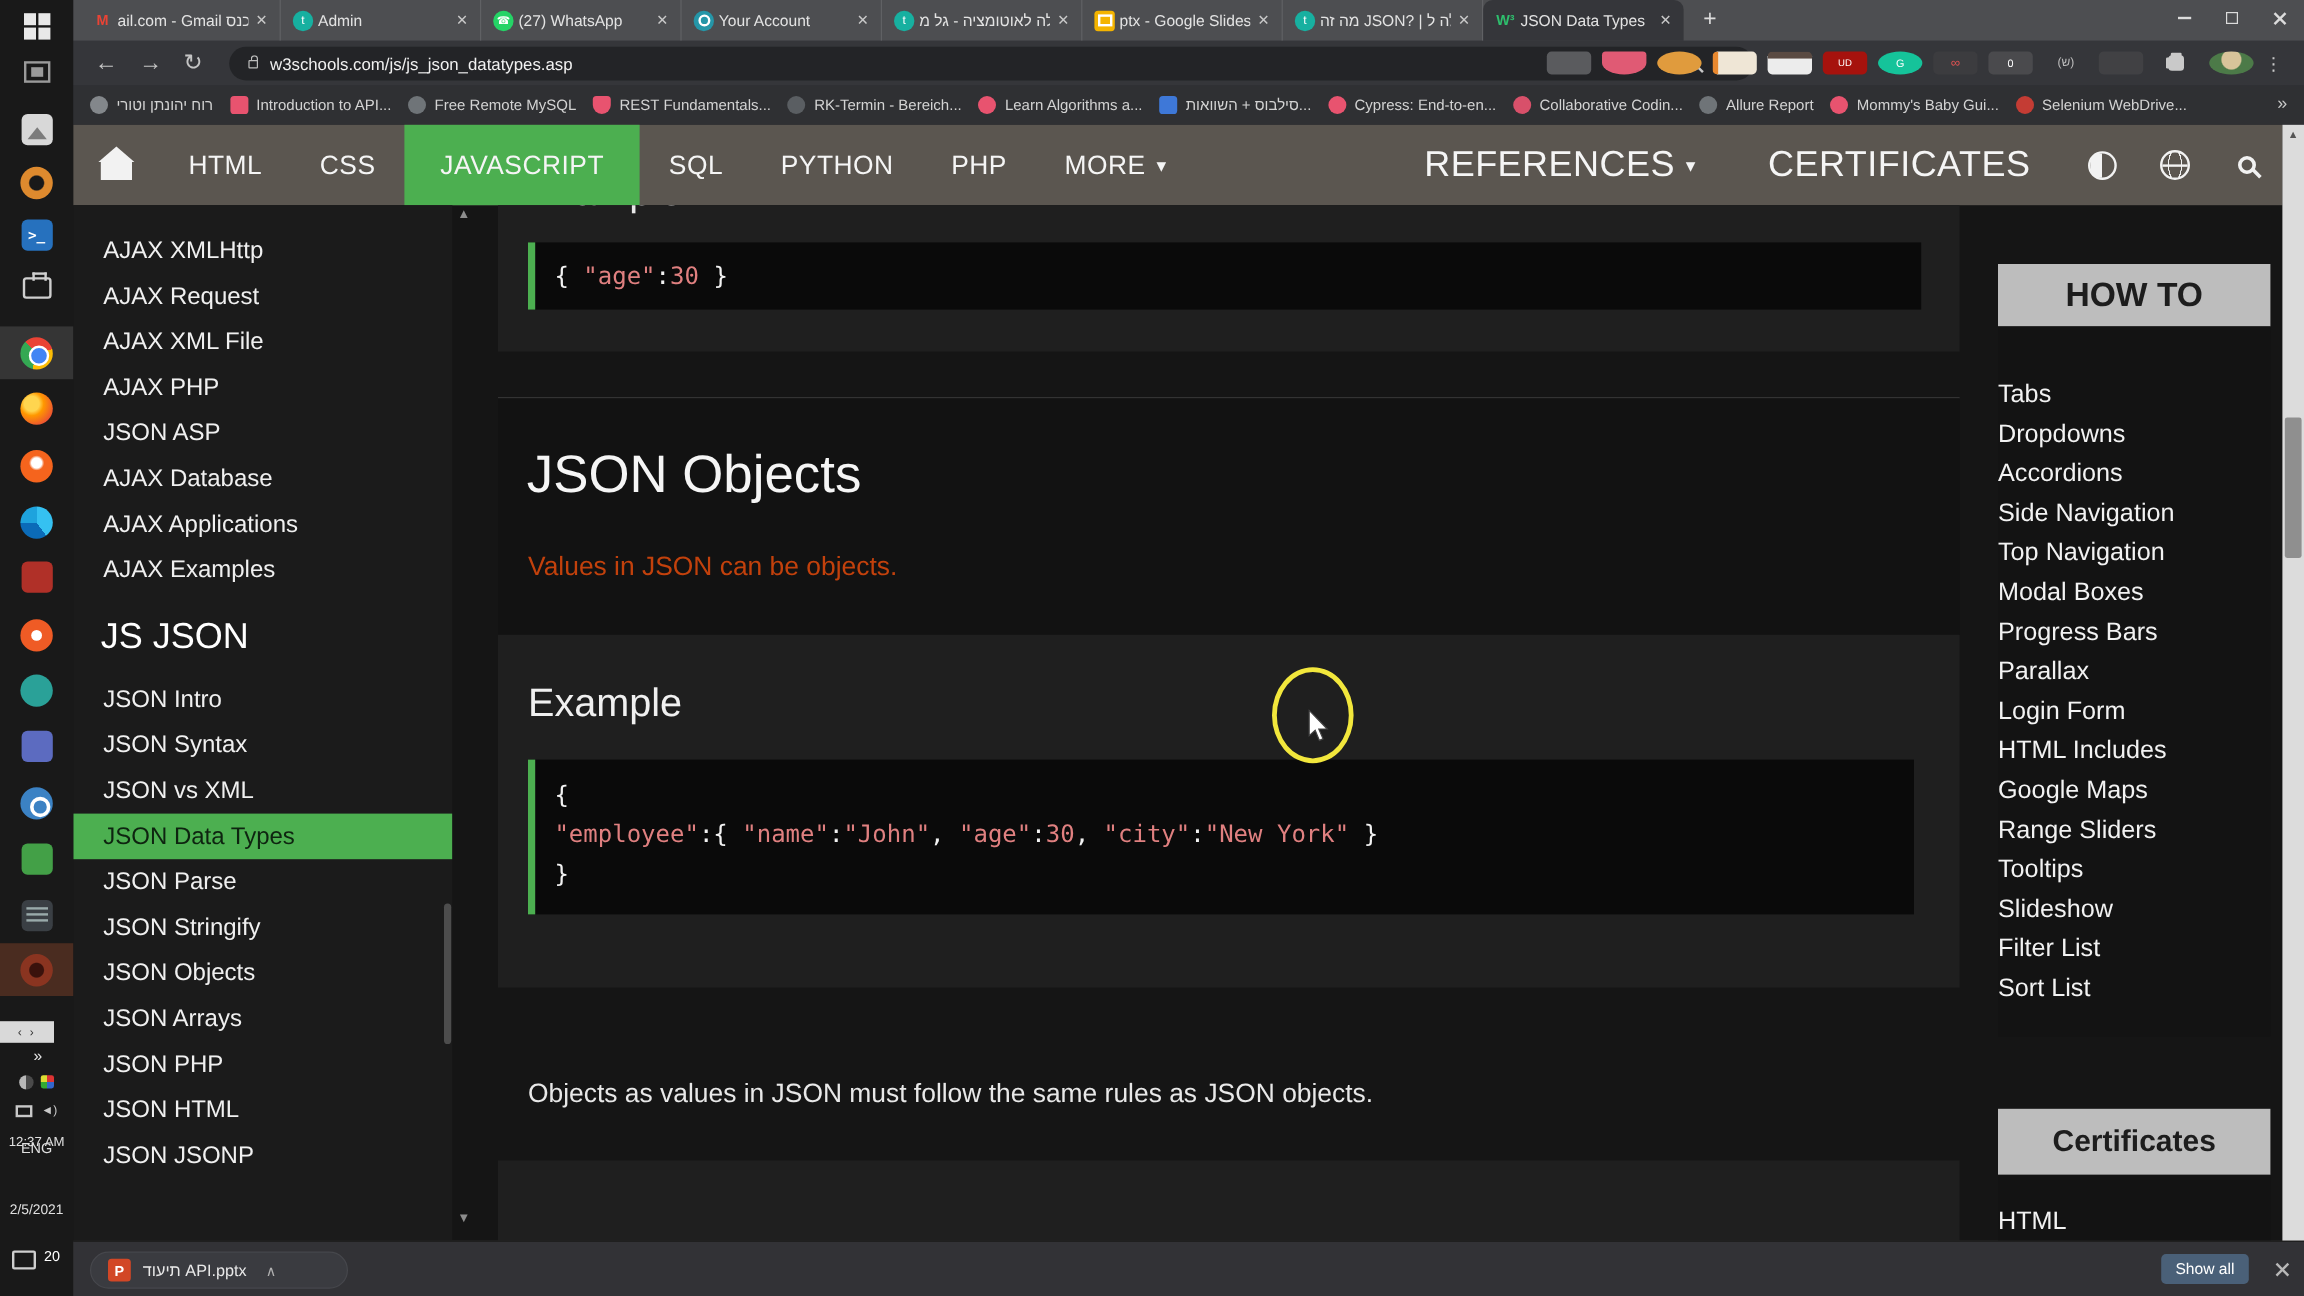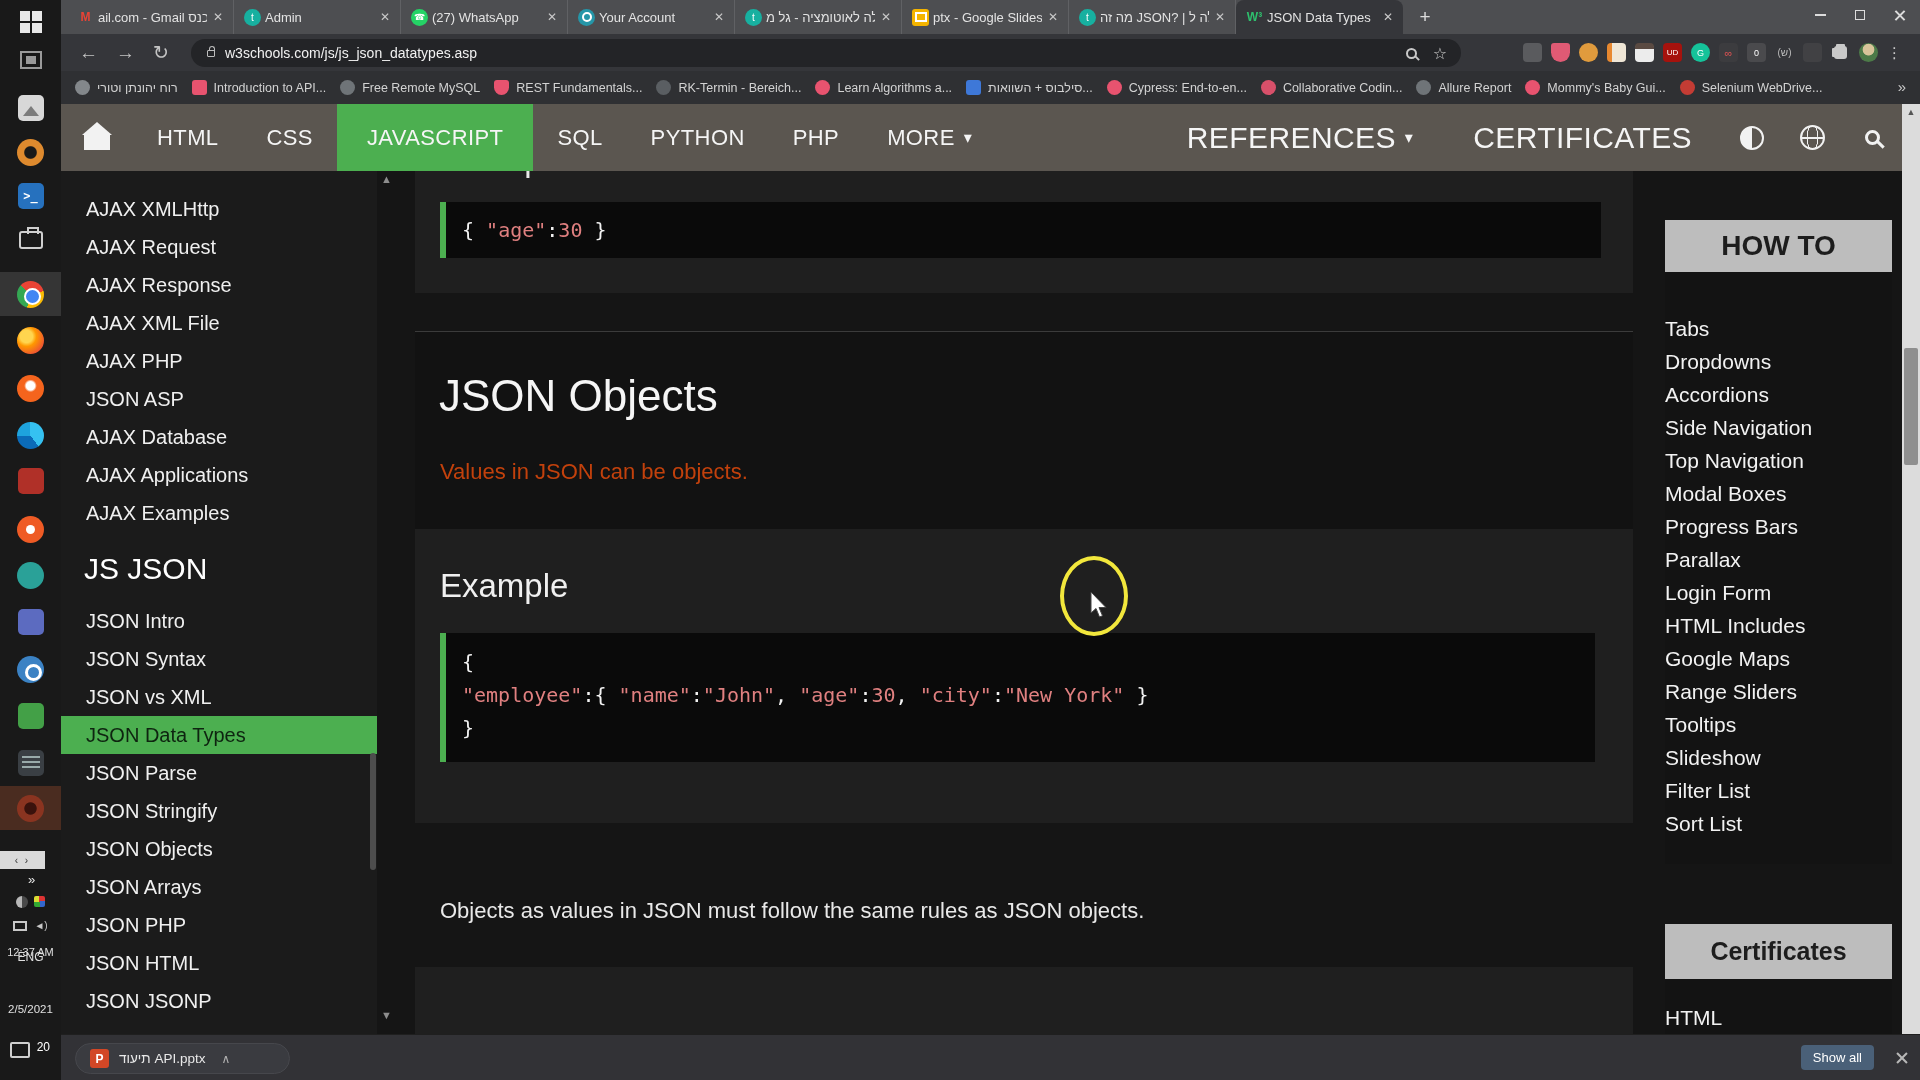--- a/index.html
+++ b/index.html
@@ -88,21 +88,21 @@
   .urlpill { position:absolute; left:130px; top:5px; width:1270px; height:28px; background:#232427; border-radius:14px; display:flex; align-items:center; color:#d7d7d7; }
   .lock-icon { width:8px; height:7px; border:1.5px solid #bdbdbd; border-radius:1px; position:relative; margin:0 10px 0 16px; }
   .lock-icon::before { content:""; position:absolute; left:1px; top:-5px; width:4px; height:4px; border:1.5px solid #bdbdbd; border-bottom:none; border-radius:3px 3px 0 0; }
   .url { font-size:14px; }
   .url b { color:#f1f1f1; font-weight:normal; }
   .pill-icons { position:absolute; right:14px; display:flex; gap:16px; align-items:center; }
   .mag { width:11px; height:11px; border:2px solid #c9c9c9; border-radius:50%; position:relative; }
   .mag::after { content:""; position:absolute; width:6px; height:2px; background:#c9c9c9; transform:rotate(45deg); right:-5px; bottom:-2px; }
   .star { color:#c9c9c9; font-size:16px; }
   .ext-row { position:absolute; right:18px; display:flex; gap:9px; align-items:center; }
-  .ext { width:19px; height:19px; border-radius:4px; display:flex; align-items:center; justify-content:center; font-size:9px; color:#fff; cursor:pointer; }
+  .ext { width:37px; height:19px; border-radius:4px; display:flex; align-items:center; justify-content:center; font-size:9px; color:#fff; cursor:pointer; }
   .e-ghost { background:#5a5b5e; }
   .e-shield { background:#e05a74; border-radius:3px 3px 50% 50%; }
   .e-cookie { background:#e09b3d; border-radius:50%; }
   .e-note { background:#efe6d6; border-left:5px solid #e8882f; }
   .e-card { background:#ececec; border-top:6px solid #5a4a42; }
   .e-udemy { background:#a6120d; font-size:8px; }
   .e-gram { background:#15c39a; border-radius:50%; }
   .e-glass { background:#3c3c3f; color:#e05252; font-size:11px; }
   .e-zero { background:#4a4a4d; }
   .e-shin { background:none; color:#bdbdbd; font-size:10px; }
@@ -464,21 +464,20 @@
               <span class="mag-lg"></span>
             </div>
         </div>
       </nav>
 
       <div class="content">
 
         <aside class="leftbar">
             <div class="side-item">AJAX XMLHttp</div>
             <div class="side-item">AJAX Request</div>
-            <div class="side-item">AJAX Response</div>
             <div class="side-item">AJAX XML File</div>
             <div class="side-item">AJAX PHP</div>
             <div class="side-item">JSON ASP</div>
             <div class="side-item">AJAX Database</div>
             <div class="side-item">AJAX Applications</div>
             <div class="side-item">AJAX Examples</div>
             <div class="side-item section">JS JSON</div>
             <div class="side-item">JSON Intro</div>
             <div class="side-item">JSON Syntax</div>
             <div class="side-item">JSON vs XML</div>

